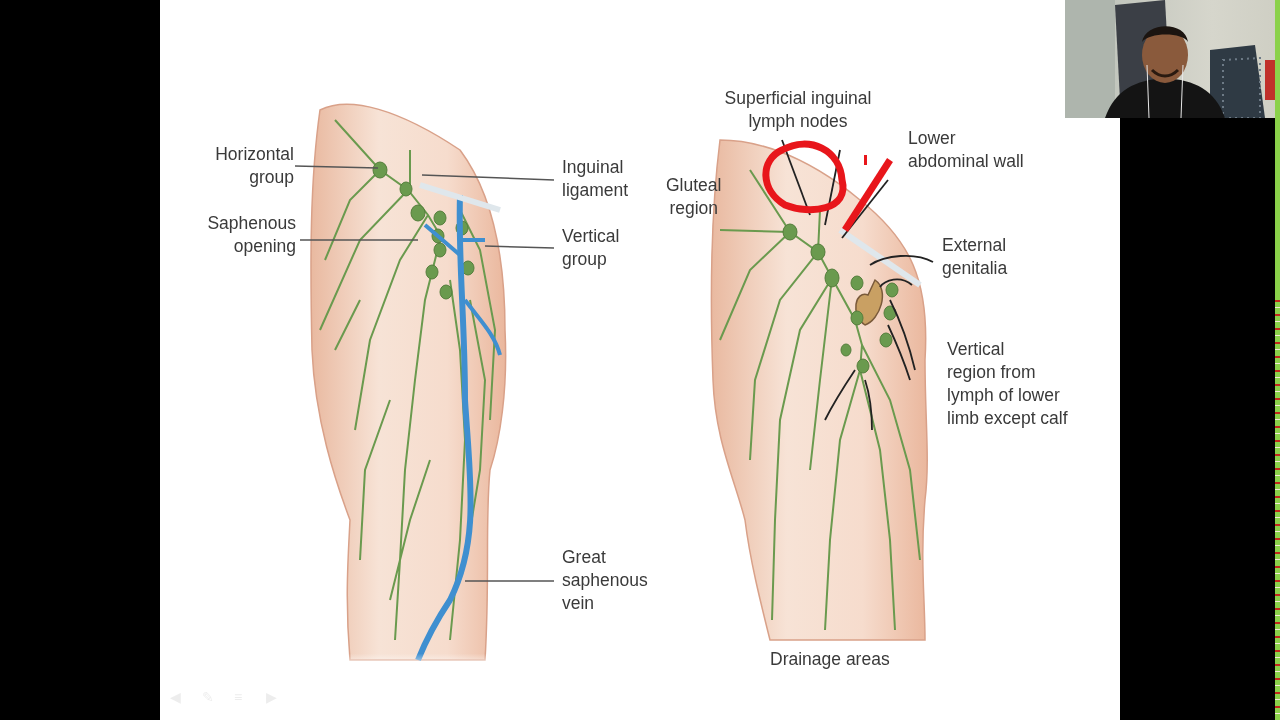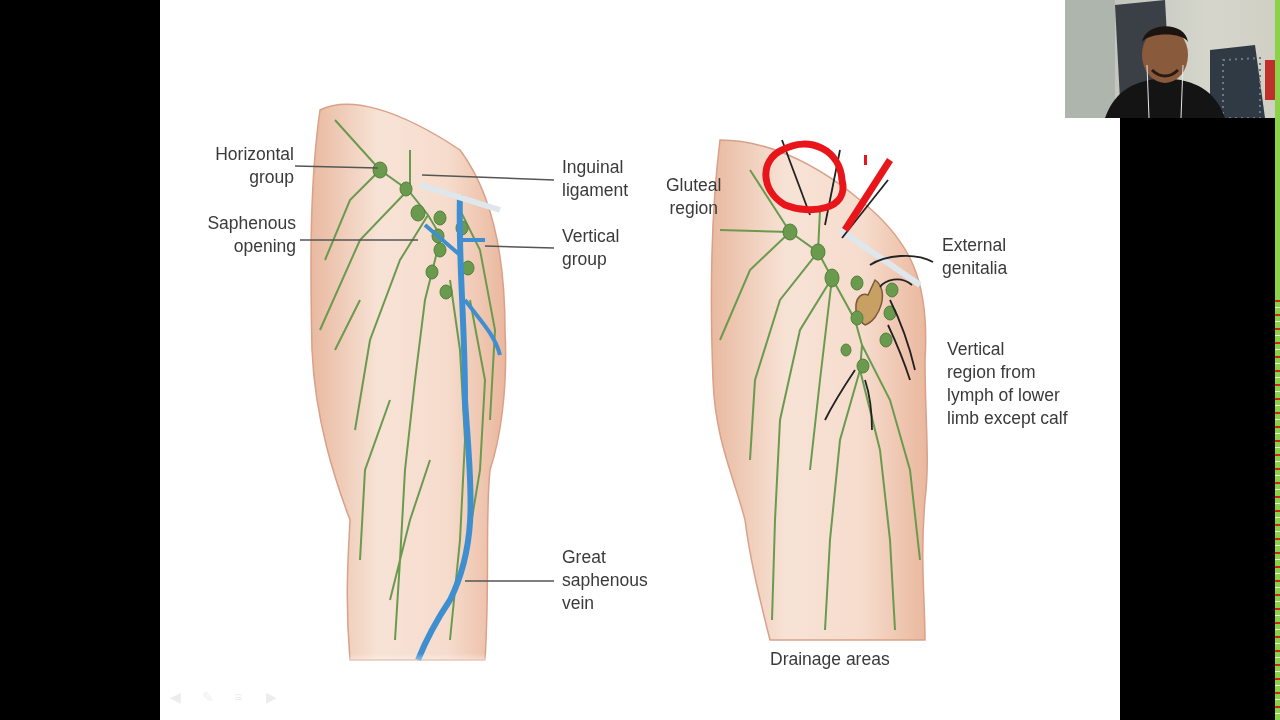--- a/index.html
+++ b/index.html
@@ -121,23 +121,31 @@
   <div class="label" style="left:402px;top:225px;">
     <div>Vertical</div>
     <div>group</div>
   </div>
   <div class="label" style="left:402px;top:546px;">
     <div>Great</div>
     <div>saphenous</div>
     <div>vein</div>
   </div>
 
+  <div class="label c" style="left:548px;top:87px;width:180px;">
+    <div>Superficial inguinal</div>
+    <div>lymph nodes</div>
+  </div>
   <div class="label" style="left:506px;top:174px;text-align:center;">
     <div>Gluteal</div>
     <div>region</div>
+  </div>
+  <div class="label" style="left:748px;top:127px;">
+    <div>Lower</div>
+    <div>abdominal wall</div>
   </div>
   <div class="label" style="left:782px;top:234px;">
     <div>External</div>
     <div>genitalia</div>
   </div>
   <div class="label" style="left:787px;top:338px;">
     <div>Vertical</div>
     <div>region from</div>
     <div>lymph of lower</div>
     <div>limb except calf</div>

